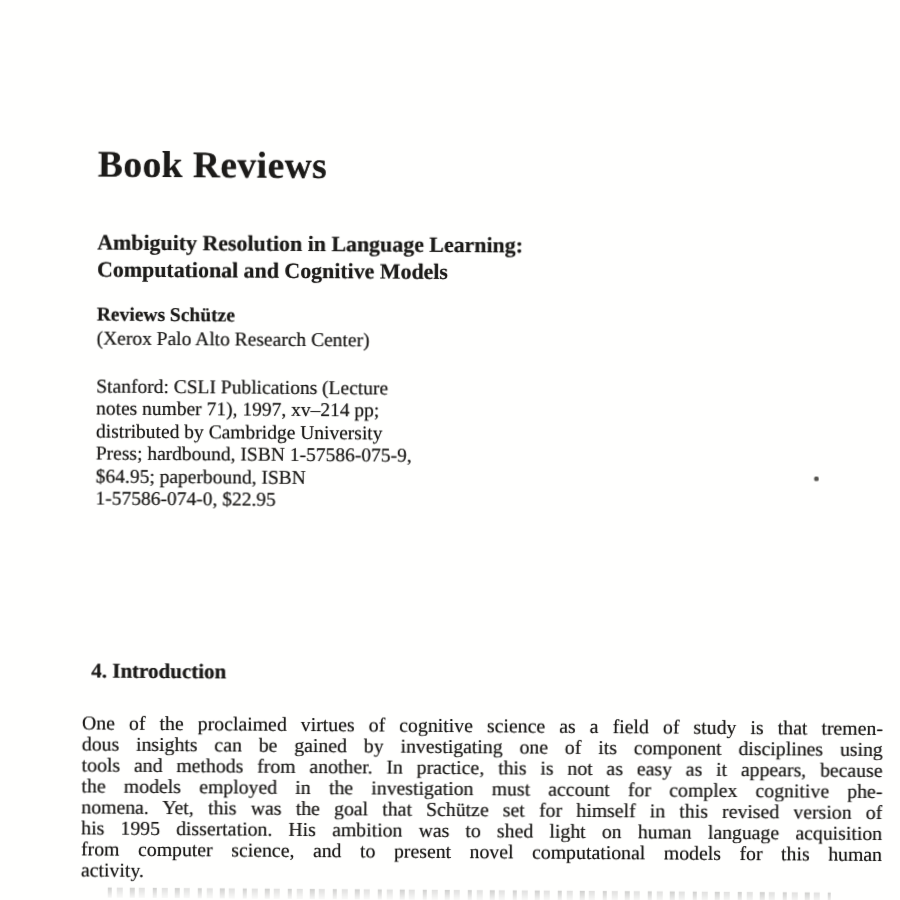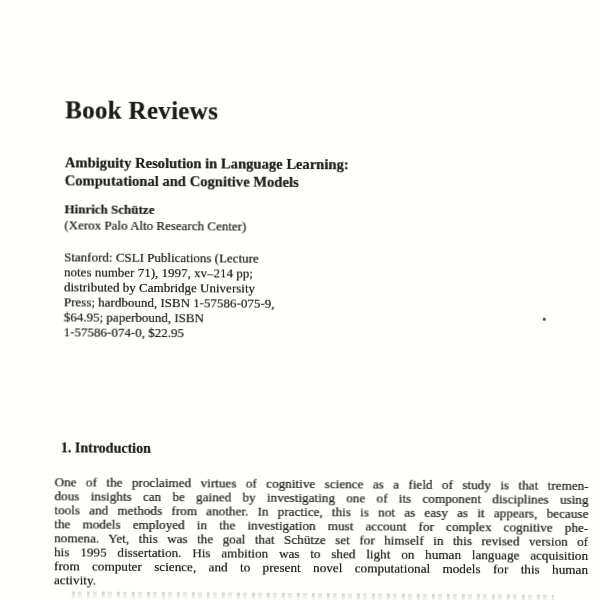--- a/index.html
+++ b/index.html
@@ -119,35 +119,35 @@
 <div class="page">
   <div class="content">
 
     <h1 class="abs section-heading">Book Reviews</h1>
 
     <div class="abs book-title">
         <div class="title-line">Ambiguity Resolution in Language Learning:</div>
         <div class="title-line">Computational and Cognitive Models</div>
       </div>
 
-    <p class="abs author">Hinrich Schütze</p>
+    <p class="abs author">Reviews Schütze</p>
 
     <p class="abs affiliation">(Xerox Palo Alto Research Center)</p>
 
     <div class="abs pubinfo">
         <div class="pline">Stanford: CSLI Publications (Lecture</div>
         <div class="pline">notes number 71), 1997, xv–214 pp;</div>
         <div class="pline">distributed by Cambridge University</div>
         <div class="pline">Press; hardbound, ISBN 1-57586-075-9,</div>
         <div class="pline">$64.95; paperbound, ISBN</div>
         <div class="pline">1-57586-074-0, $22.95</div>
       </div>
 
 
-    <h2 class="abs intro-heading">1. Introduction</h2>
+    <h2 class="abs intro-heading">4. Introduction</h2>
 
     <div class="abs para">
         <div class="bline">One of the proclaimed virtues of cognitive science as a field of study is that tremen-</div>
         <div class="bline">dous insights can be gained by investigating one of its component disciplines using</div>
         <div class="bline">tools and methods from another. In practice, this is not as easy as it appears, because</div>
         <div class="bline">the models employed in the investigation must account for complex cognitive phe-</div>
         <div class="bline">nomena. Yet, this was the goal that Schütze set for himself in this revised version of</div>
         <div class="bline">his 1995 dissertation. His ambition was to shed light on human language acquisition</div>
         <div class="bline">from computer science, and to present novel computational models for this human</div>
         <div class="bline">activity.</div>

